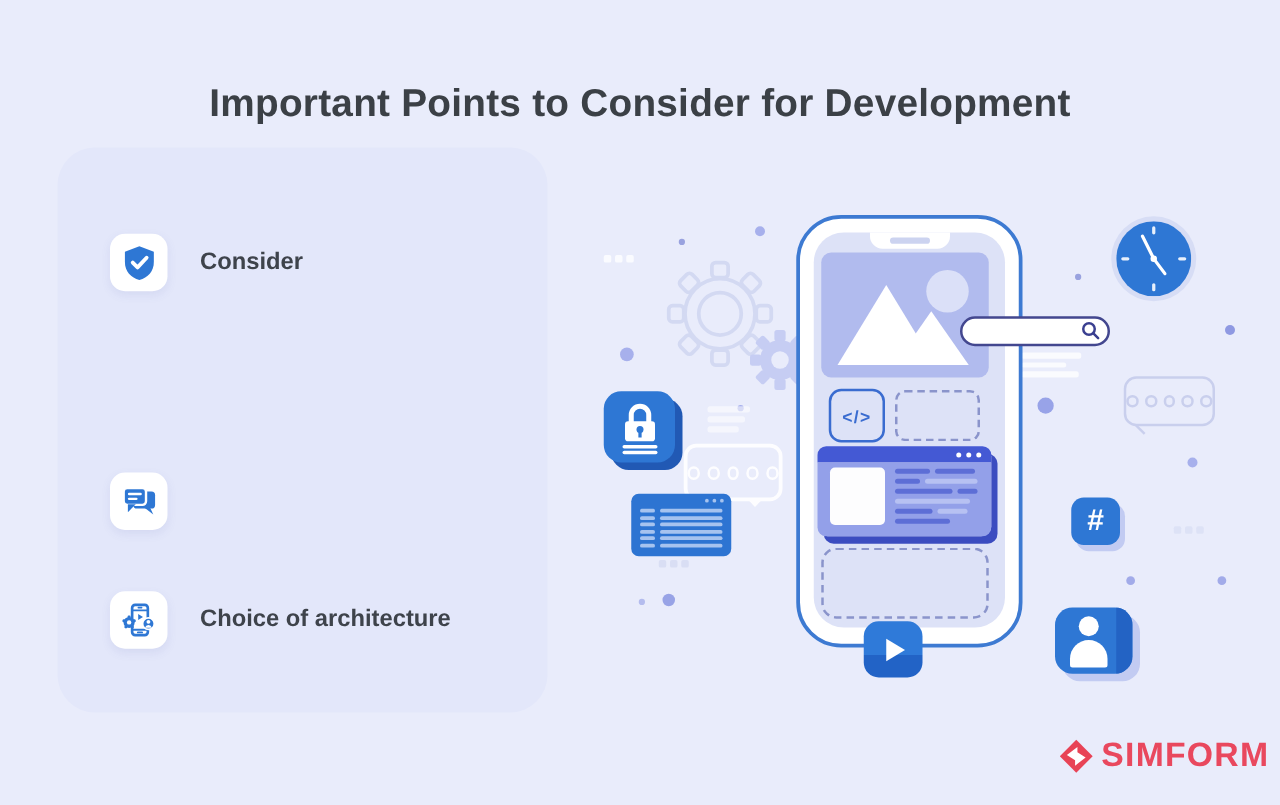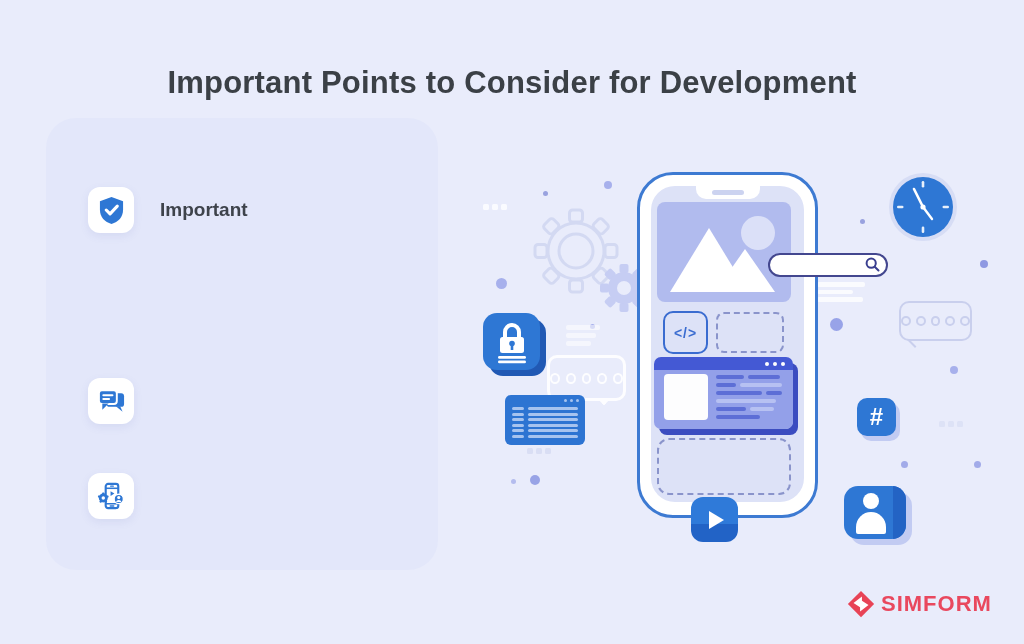--- a/index.html
+++ b/index.html
@@ -82,39 +82,39 @@
   .hash-shadow{position:absolute;left:861px;top:403px;width:39px;height:38px;background:#c2cbf2;border-radius:10px;}
   .hash-icon{position:absolute;left:857px;top:398px;width:39px;height:38px;background:#2e77d4;border-radius:10px;color:#ffffff;font-size:24px;font-weight:700;text-align:center;line-height:38px;}
   .person-back{position:absolute;left:850px;top:492px;width:62px;height:53px;background:#c2cbf2;border-radius:14px;}
   .person{position:absolute;left:844px;top:486px;width:62px;height:53px;background:#2e77d4;border-radius:14px;overflow:hidden;}
   .person .side{position:absolute;right:0;top:0;bottom:0;width:13px;background:#2363c4;}
   .person .head{position:absolute;left:19px;top:7px;width:16px;height:16px;border-radius:50%;background:#ffffff;}
   .person .bodyp{position:absolute;left:12px;top:26px;width:30px;height:22px;border-radius:15px 15px 2px 2px;background:#ffffff;}
 
   
   .logo{position:absolute;left:846px;top:589px;display:flex;align-items:center;gap:5px;}
-  .logo-text{font-size:22px;font-weight:800;color:#e9485e;letter-spacing:1px;}
+  .logo-text{font-size:27px;font-weight:800;color:#e9485e;letter-spacing:1px;}
 </style>
 </head>
 <body>
 
 <div id="canvas">
 
   <h1 class="title">Important Points to Consider for Development</h1>
 
   <section class="panel">
 
     <div class="point" style="top:69px">
       <div class="icon-tile">
         <svg viewBox="0 0 28 30" width="27" height="29">
           <path d="M14 1 L26 5.5 V14 C26 22 21 27 14 29 C7 27 2 22 2 14 V5.5 Z" fill="#2e77d4"></path>
           <path d="M8.5 14.5 L12.5 18.5 L20 10.5" stroke="#fff" stroke-width="3.2" fill="none" stroke-linecap="round" stroke-linejoin="round"></path>
         </svg>
       </div>
-      <div class="point-label">Important</div>
+      <div class="point-label">Consider</div>
     </div>
 
 
     <div class="point" style="top:260px">
       <div class="icon-tile">
         <svg viewBox="0 0 30 30" width="29" height="29">
           <rect x="10" y="6.5" width="18" height="14" rx="3" fill="#2e77d4"></rect>
           <path d="M24 20 L26.5 25.5 L19.5 20 Z" fill="#2e77d4"></path>
           <rect x="2" y="3.5" width="18.5" height="14" rx="3" fill="#2e77d4" stroke="#ffffff" stroke-width="2"></rect>
           <path d="M5.5 17 L5.5 23.5 L12 17 Z" fill="#2e77d4"></path>
@@ -140,20 +140,21 @@
             <rect x="5.3" y="10.8" width="2.4" height="3" rx=".8" transform="rotate(216 6.5 16.5)"></rect>
             <rect x="5.3" y="10.8" width="2.4" height="3" rx=".8" transform="rotate(288 6.5 16.5)"></rect>
             <circle cx="6.5" cy="16.5" r="4.6"></circle>
           </g>
           <circle cx="6.5" cy="16.5" r="1.8" fill="#fff"></circle>
           <circle cx="22.5" cy="17.5" r="4.8" fill="#2e77d4" stroke="#fff" stroke-width="1.4"></circle>
           <circle cx="22.5" cy="16" r="1.6" fill="#fff"></circle>
           <path d="M19.7 20.8 a2.9 2.9 0 0 1 5.6 0 Z" fill="#fff"></path>
         </svg>
       </div>
+      <div class="point-label">Choice of architecture</div>
     </div>
   </section>
 
   <div class="sq-dots" style="left:483px;top:204px">
       <i style="background:#fafbff"></i>
       <i style="background:#fafbff"></i>
       <i style="background:#fafbff"></i>
     </div>
 
   <svg class="abs" style="left:531px;top:206px" width="90" height="90" viewBox="0 0 90 90">

